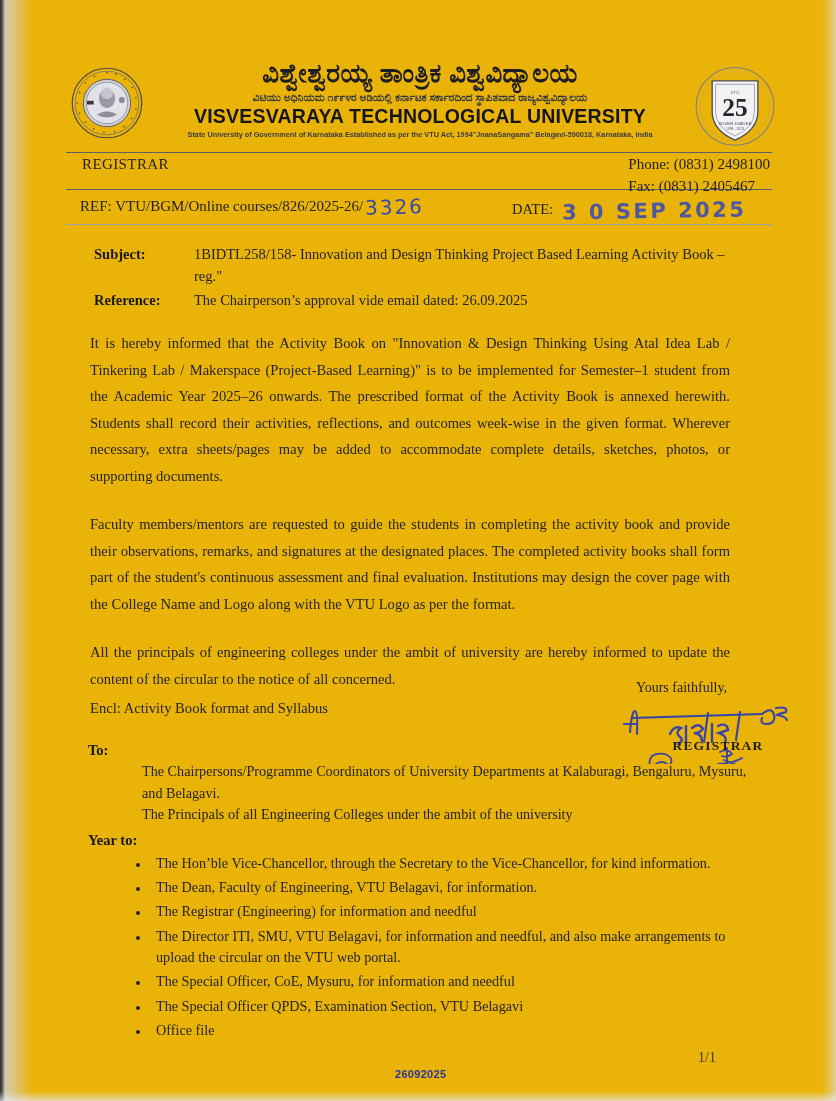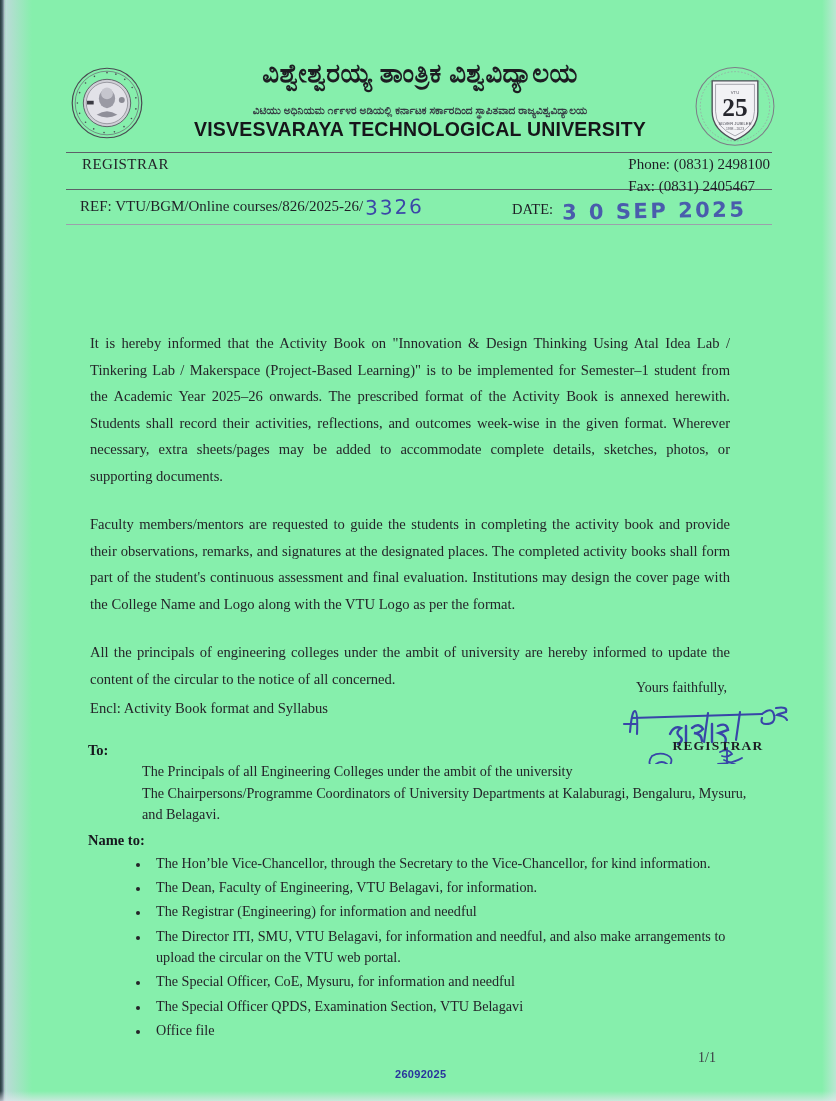--- a/index.html
+++ b/index.html
@@ -5,21 +5,21 @@
 <style>
   html, body {
     margin: 0;
     padding: 0;
     background: #ffffff;
   }
   .page {
     position: relative;
     width: 836px;
     height: 1101px;
-    background: #86efac;
+    background: #eab308;
     overflow: hidden;
     font-family: "Liberation Serif", serif;
     color: #2b2b2f;
   }
   
   .scan-edge-left {
     position: absolute;
     left: 0; top: 0;
     width: 7px; height: 1101px;
     background: linear-gradient(to right, #171a28 0%, #3a4058 30%, #c9cfe0 70%, rgba(253,253,254,0) 100%);
@@ -74,21 +74,21 @@
     color: #1d1d22;
     letter-spacing: .3px;
     line-height: 1.18;
     white-space: nowrap;
   }
   .kan-sub {
     font-family: "Liberation Sans", sans-serif;
     font-size: 10.5px;
     font-weight: 600;
     color: #353842;
-    margin-top: 15px;
+    margin-top: 2px;
     white-space: nowrap;
   }
   .eng-title {
     font-family: "Liberation Sans", sans-serif;
     font-size: 19.5px;
     font-weight: 700;
     color: #16161a;
     letter-spacing: .2px;
     margin-top: 1px;
     white-space: nowrap;
@@ -347,20 +347,21 @@
         <circle cx="13" cy="36" r="1.1"></circle>
           <circle cx="21" cy="23" r="1.1"></circle>
         <circle cx="33" cy="14" r="1.1"></circle>
       </g>
     </svg>
 
     <div class="head-center">
       <div class="kan-title">ವಿಶ್ವೇಶ್ವರಯ್ಯ ತಾಂತ್ರಿಕ ವಿಶ್ವವಿದ್ಯಾಲಯ</div>
       <div class="kan-sub">ವಿಟಿಯು ಅಧಿನಿಯಮ ೧೯೯೪ರ ಅಡಿಯಲ್ಲಿ ಕರ್ನಾಟಕ ಸರ್ಕಾರದಿಂದ ಸ್ಥಾಪಿತವಾದ ರಾಜ್ಯವಿಶ್ವವಿದ್ಯಾಲಯ</div>
       <div class="eng-title">VISVESVARAYA TECHNOLOGICAL UNIVERSITY</div>
+      <div class="eng-sub">State University of Government of Karnataka Established as per the VTU Act, 1994"JnanaSangama" Belagavi-590018, Karnataka, India</div>
     </div>
 
     <svg class="badge-right" viewBox="0 0 100 104">
       <circle cx="50" cy="50" r="46" fill="none" stroke="#7d7d87" stroke-width="1.2"></circle>
       <circle cx="50" cy="50" r="41" fill="none" stroke="#9a9aa3" stroke-width=".8" stroke-dasharray="2 2"></circle>
       <path d="M23 20 h54 v36 q0 22 -27 34 q-27 -12 -27 -34 z" fill="#f2f2f5" stroke="#4e4e57" stroke-width="1.6"></path>
       <path d="M27 24 h46 v32 q0 19 -23 29 q-23 -10 -23 -29 z" fill="none" stroke="#8d8d96" stroke-width=".9"></path>
       <text x="50" y="62" font-family="Liberation Serif, serif" font-size="30" font-weight="700" fill="#26262d" text-anchor="middle">25</text>
       <text x="50" y="72" font-family="Liberation Sans, sans-serif" font-size="5" fill="#4a4a54" text-anchor="middle">SILVER JUBILEE</text>
       <text x="50" y="78" font-family="Liberation Sans, sans-serif" font-size="4" fill="#5b5b65" text-anchor="middle">1998 - 2023</text>
@@ -385,20 +386,30 @@
     <span>REF: VTU/BGM/Online courses/826/2025-26/</span>
     <span class="hand-num">3326</span>
   </div>
 
   <div class="dateline">
     <span>DATE:</span>
     <span class="date-stamp">3 0 SEP 2025</span>
   </div>
 
 
+  <div class="subjblock">
+    <div class="subjrow">
+      <div class="lbl">Subject:</div>
+      <div class="val">1BIDTL258/158- Innovation and Design Thinking Project Based Learning Activity Book – reg."</div>
+    </div>
+    <div class="subjrow">
+      <div class="lbl">Reference:</div>
+      <div class="val">The Chairperson’s approval  vide email dated: 26.09.2025</div>
+    </div>
+  </div>
 
   <div class="body-wrap">
     <p class="para">It is hereby informed that the Activity Book on "Innovation &amp; Design Thinking Using Atal Idea Lab / Tinkering Lab / Makerspace (Project-Based Learning)" is to be implemented for Semester–1 student from the Academic Year 2025–26 onwards. The prescribed format of the Activity Book is annexed herewith. Students shall record their activities, reflections, and outcomes week-wise in the given format. Wherever necessary, extra sheets/pages may be added to accommodate complete details, sketches, photos, or supporting documents.</p>
     <p class="para">Faculty members/mentors are requested to guide the students in completing the activity book and provide their observations, remarks, and signatures at the designated places. The completed activity books shall form part of the student's continuous assessment and final evaluation. Institutions may design the cover page with the College Name and Logo along with the VTU Logo as per the format.</p>
     <p class="para last">All the principals of engineering colleges under the ambit of university are hereby informed to update the content of the circular to the notice of all concerned.</p>
     <p class="encl">Encl: Activity Book format and Syllabus</p>
   </div>
 
   <div class="sign-wrap">
     <div class="yours">Yours faithfully,</div>
@@ -428,24 +439,24 @@
         <path d="M106 70 q16 -1 24 -6"></path>
         <path d="M112 66 L132 74"></path>
       </g>
     </svg>
     <div class="reg-label">REGISTRAR</div>
   </div>
 
   <div class="to-block">
     <span class="to-label">To:</span>
     <div class="to-list">
+      <div>The Chairpersons/Programme Coordinators of University Departments at Kalaburagi, Bengaluru, Mysuru, and Belagavi.</div>
       <div>The Principals of all Engineering Colleges under the ambit of the university</div>
-      <div>The Chairpersons/Programme Coordinators of University Departments at Kalaburagi, Bengaluru, Mysuru, and Belagavi.</div>
     </div>
-    <span class="copy-label">Name to:</span>
+    <span class="copy-label">Year to:</span>
     <ul class="copy-list">
       <li>The Hon’ble Vice-Chancellor, through the Secretary to the Vice-Chancellor, for kind information.</li>
       <li>The Dean, Faculty of Engineering, VTU Belagavi, for information.</li>
       <li>The Registrar (Engineering) for information and needful</li>
       <li>The Director ITI, SMU, VTU Belagavi, for information and needful, and also make arrangements to upload the circular on the VTU web portal.</li>
       <li>The Special Officer, CoE, Mysuru, for information and needful</li>
       <li>The Special Officer QPDS, Examination Section, VTU Belagavi</li>
       <li>Office file</li>
     </ul>
   </div>

